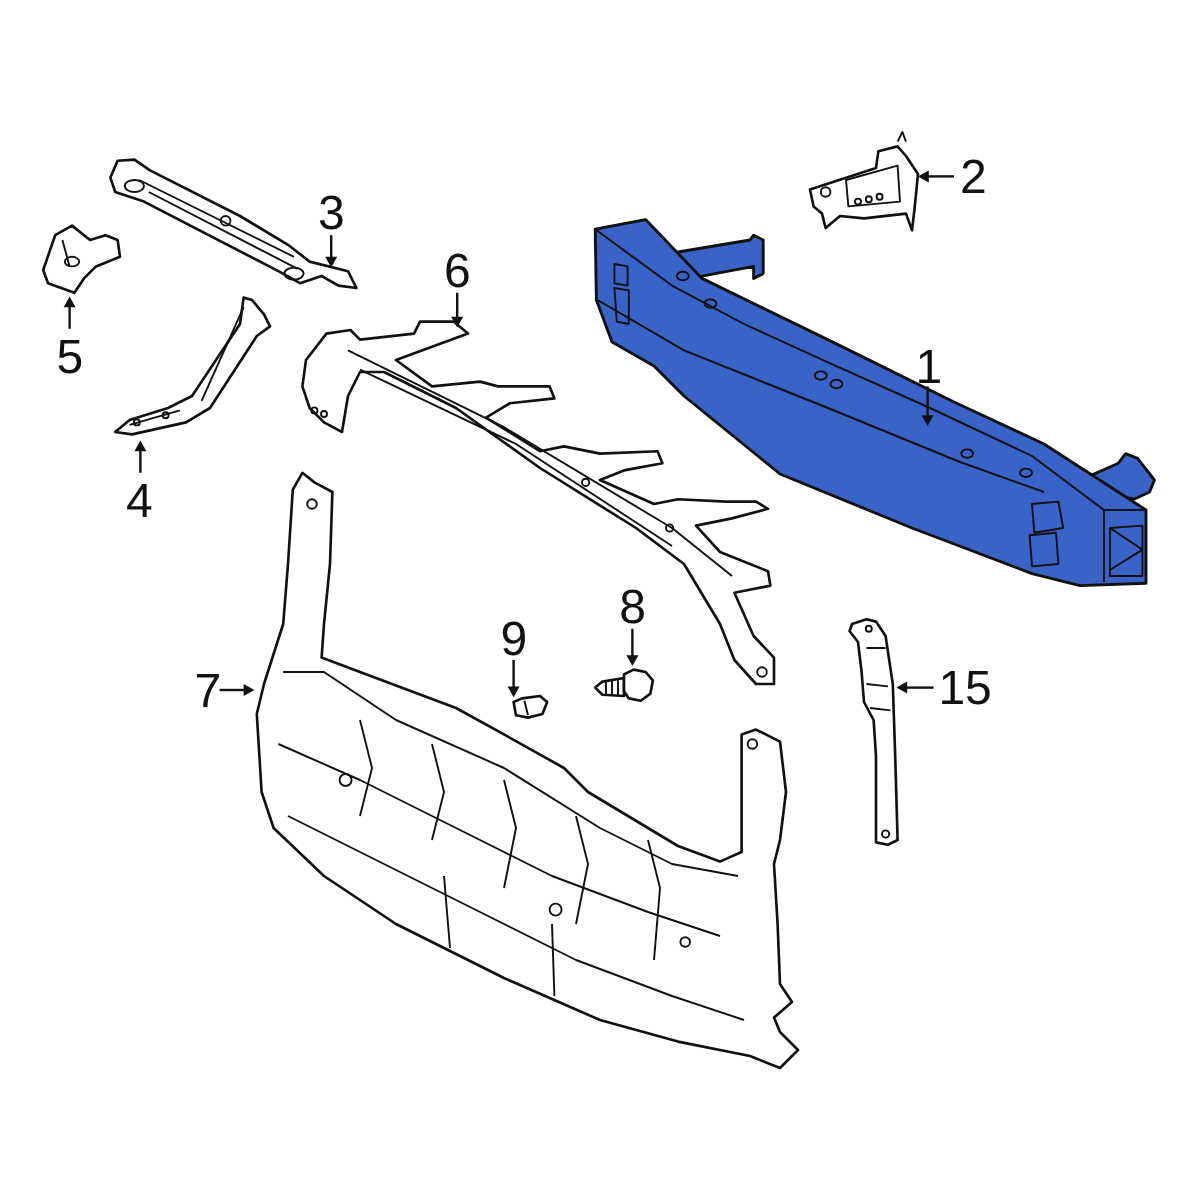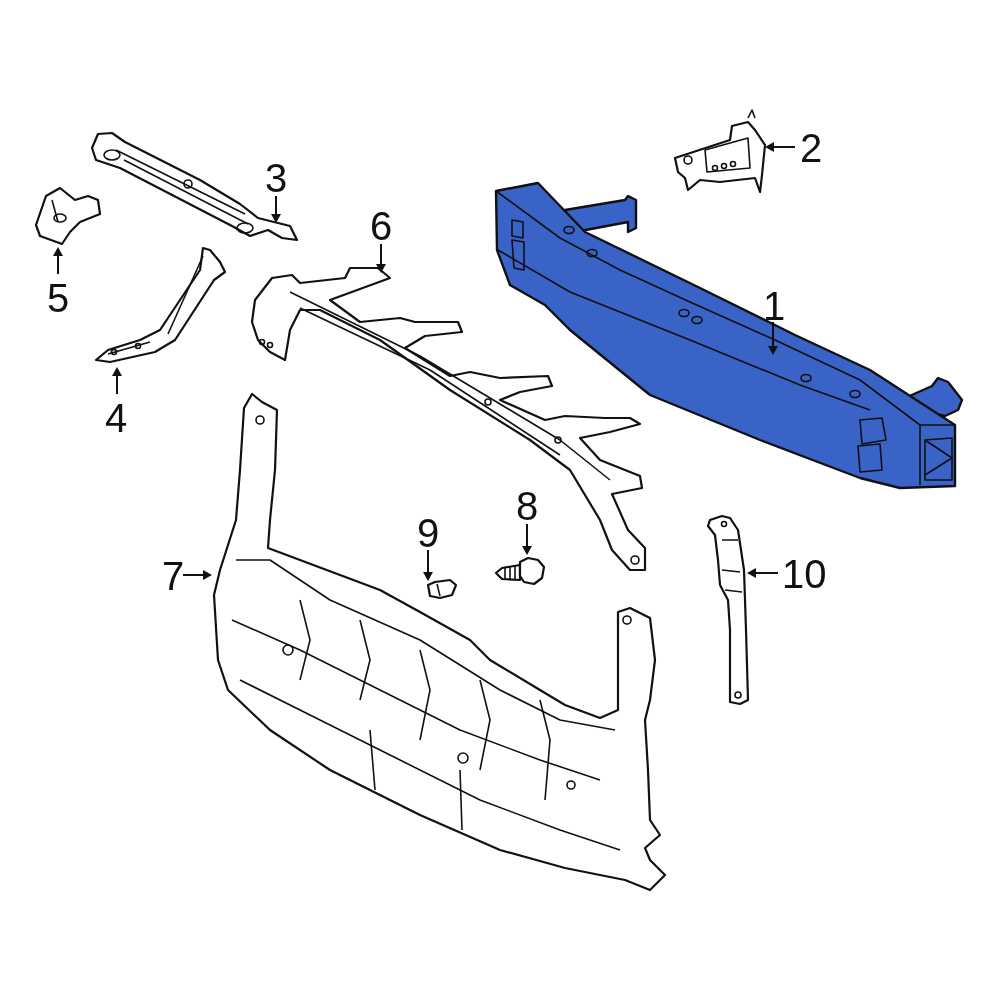--- a/index.html
+++ b/index.html
@@ -159,13 +159,13 @@
 
 <div class="callout" style="left:763px;top:286px;">1</div>
 <div class="callout" style="left:800px;top:128px;">2</div>
 <div class="callout" style="left:265px;top:158px;">3</div>
 <div class="callout" style="left:105px;top:398px;">4</div>
 <div class="callout" style="left:47px;top:278px;">5</div>
 <div class="callout" style="left:370px;top:206px;">6</div>
 <div class="callout" style="left:162px;top:556px;">7</div>
 <div class="callout" style="left:516px;top:486px;">8</div>
 <div class="callout" style="left:417px;top:513px;">9</div>
-<div class="callout" style="left:782px;top:554px;">10</div>
+<div class="callout" style="left:782px;top:554px;">15</div>
 
 </body></html>

